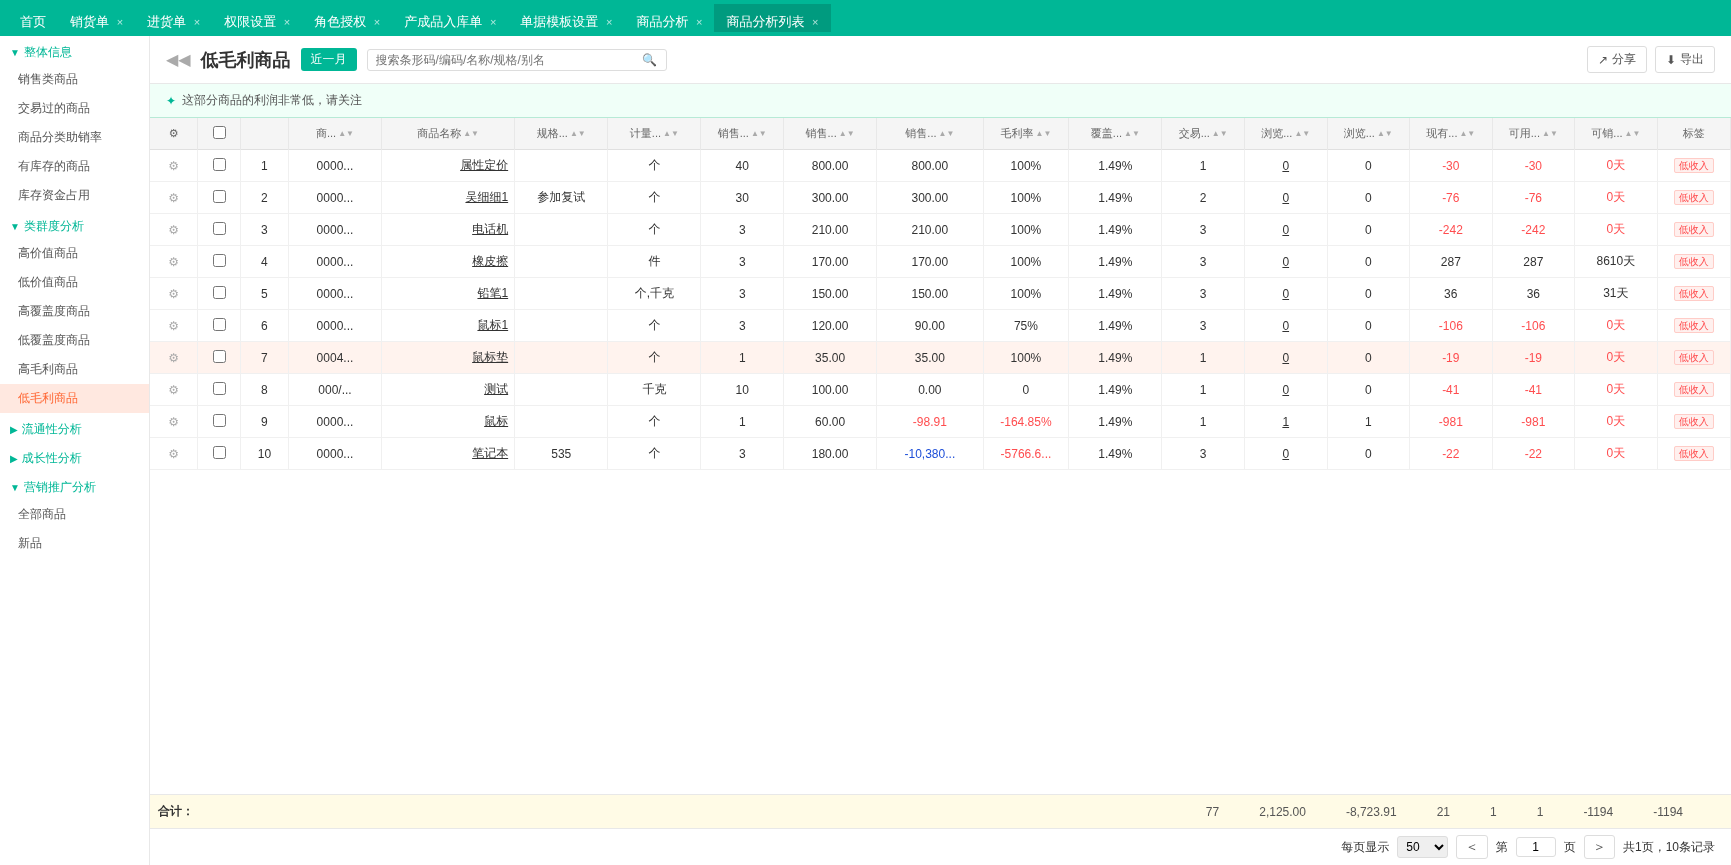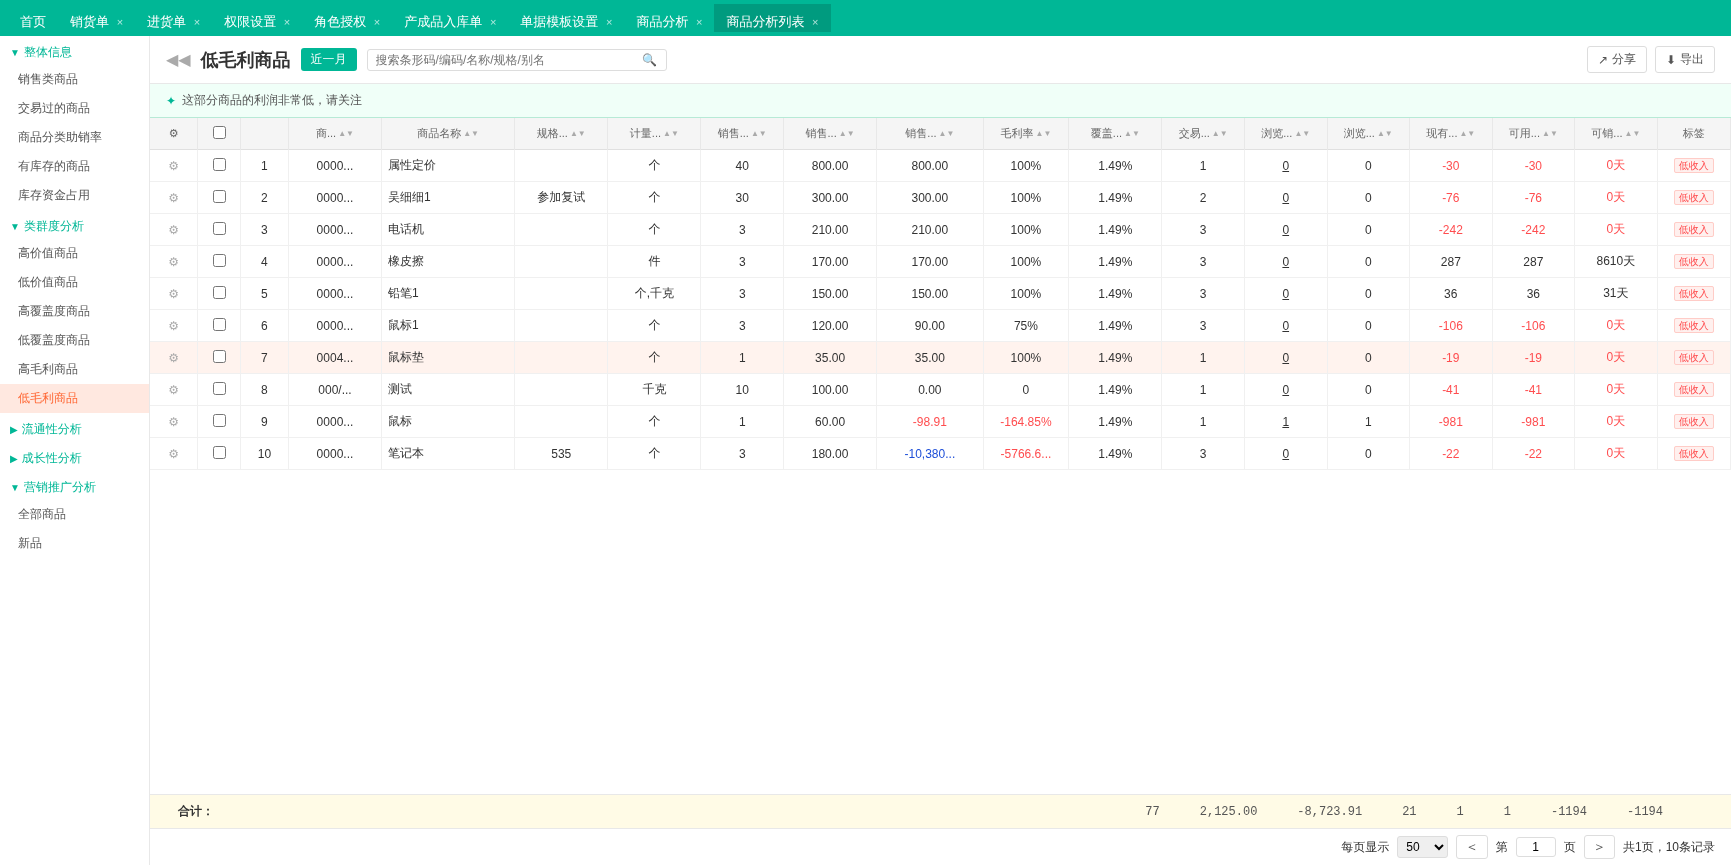--- a/index.html
+++ b/index.html
@@ -164,43 +164,42 @@
     }
     tbody tr.highlighted { background: #fff3ee; }
     tbody td {
       padding: 7px 6px;
       text-align: center;
       color: #333;
       border-right: 1px solid #f0f0f0;
       white-space: nowrap;
       font-size: 12px;
     }
-    tbody td.left { text-align: left; }
+    tbody td.left { text-align: right; text-decoration: underline; }
     .tag-badge {
       background: #fff0ee;
       color: #ff4d4f;
       border: 1px solid #ffccc7;
       border-radius: 2px;
       padding: 1px 4px;
       font-size: 10px;
     }
     .underline { text-decoration: underline; color: #333; }
     input[type=checkbox] { cursor: pointer; }
 
     
     .table-footer {
       background: #fffbe6;
       border-top: 1px solid #e8e8e8;
-      padding: 8px 28px;
+      padding: 8px 8px;
       display: flex;
       align-items: center;
       font-size: 12px;
       color: #555;
       gap: 20px;
-      font-family: Liberation Mono, monospace;
     }
     .footer-total { font-weight: bold; color: #333; }
     .footer-values {
       display: flex;
       gap: 40px;
       flex: 1;
       justify-content: flex-end;
       padding-right: 40px;
     }
 

